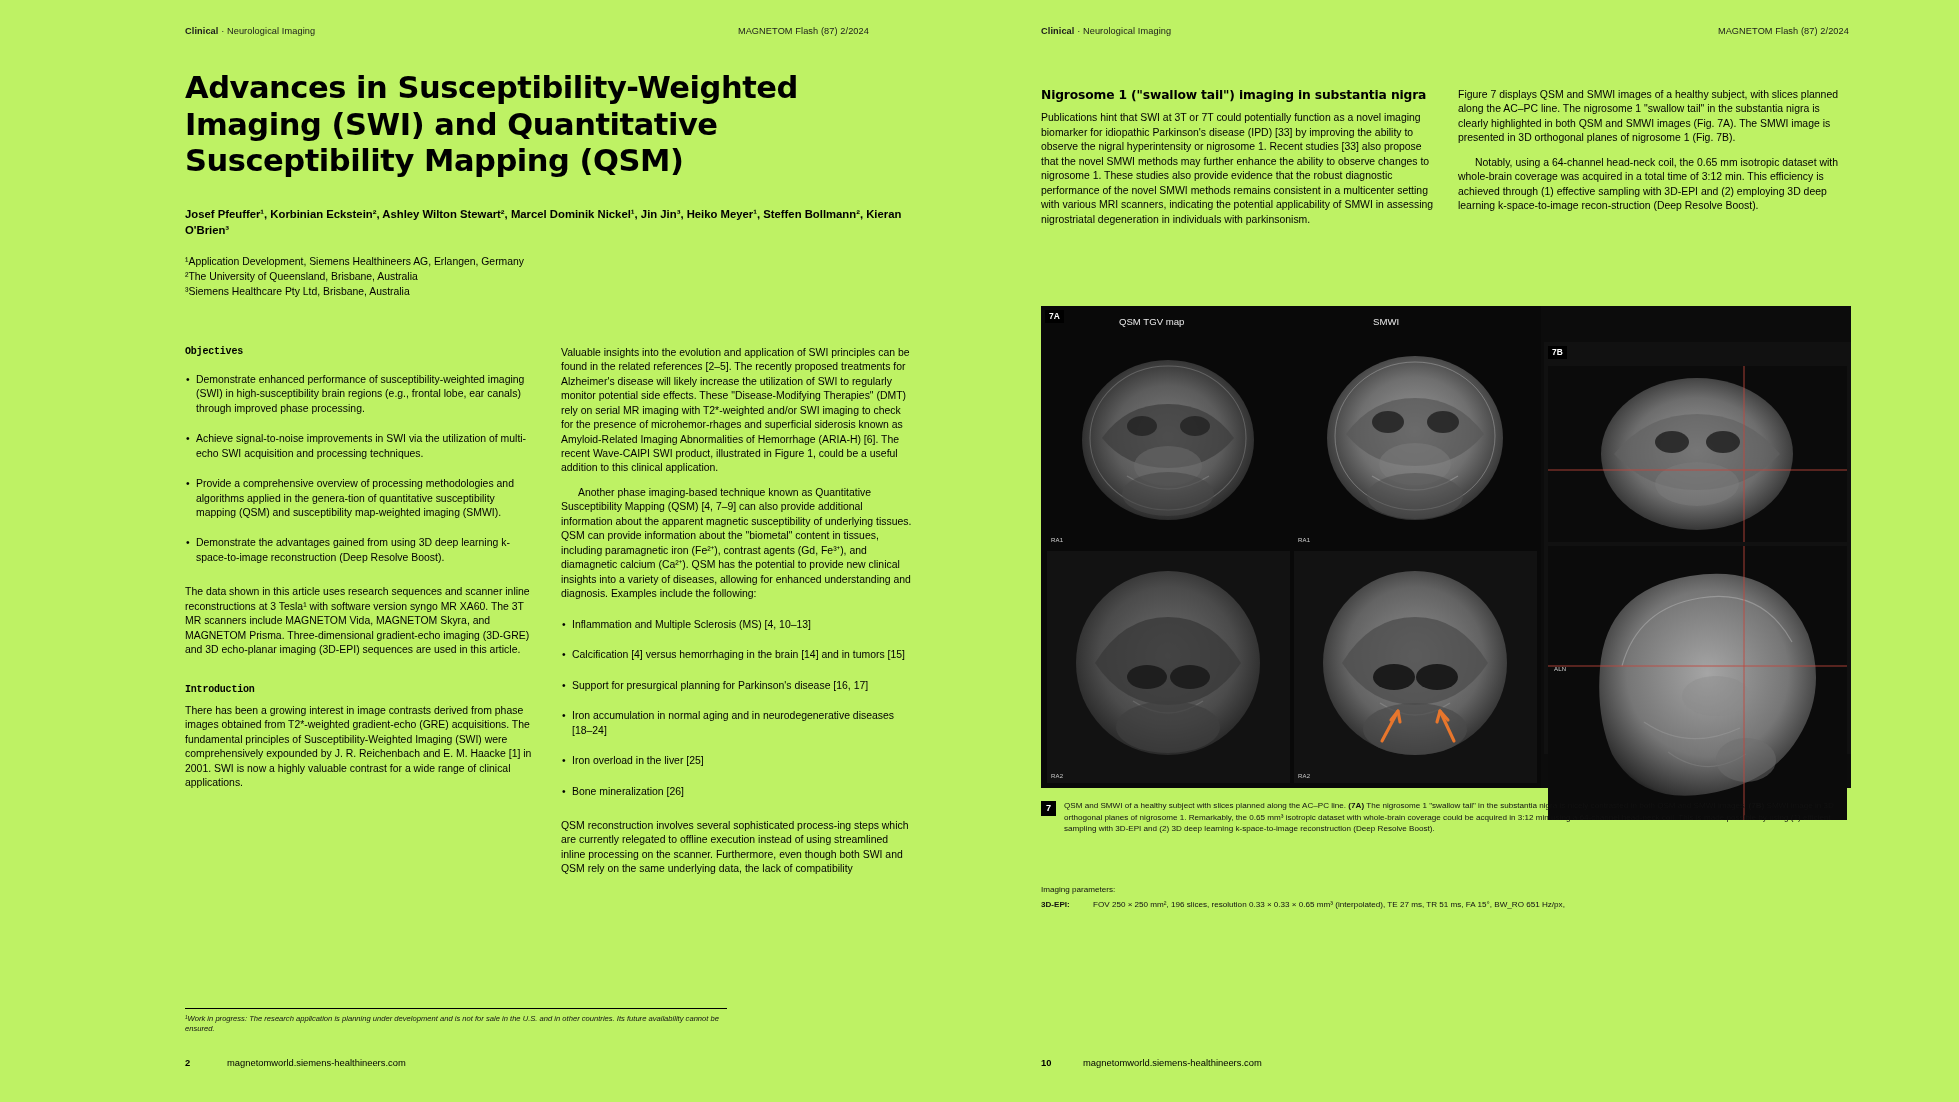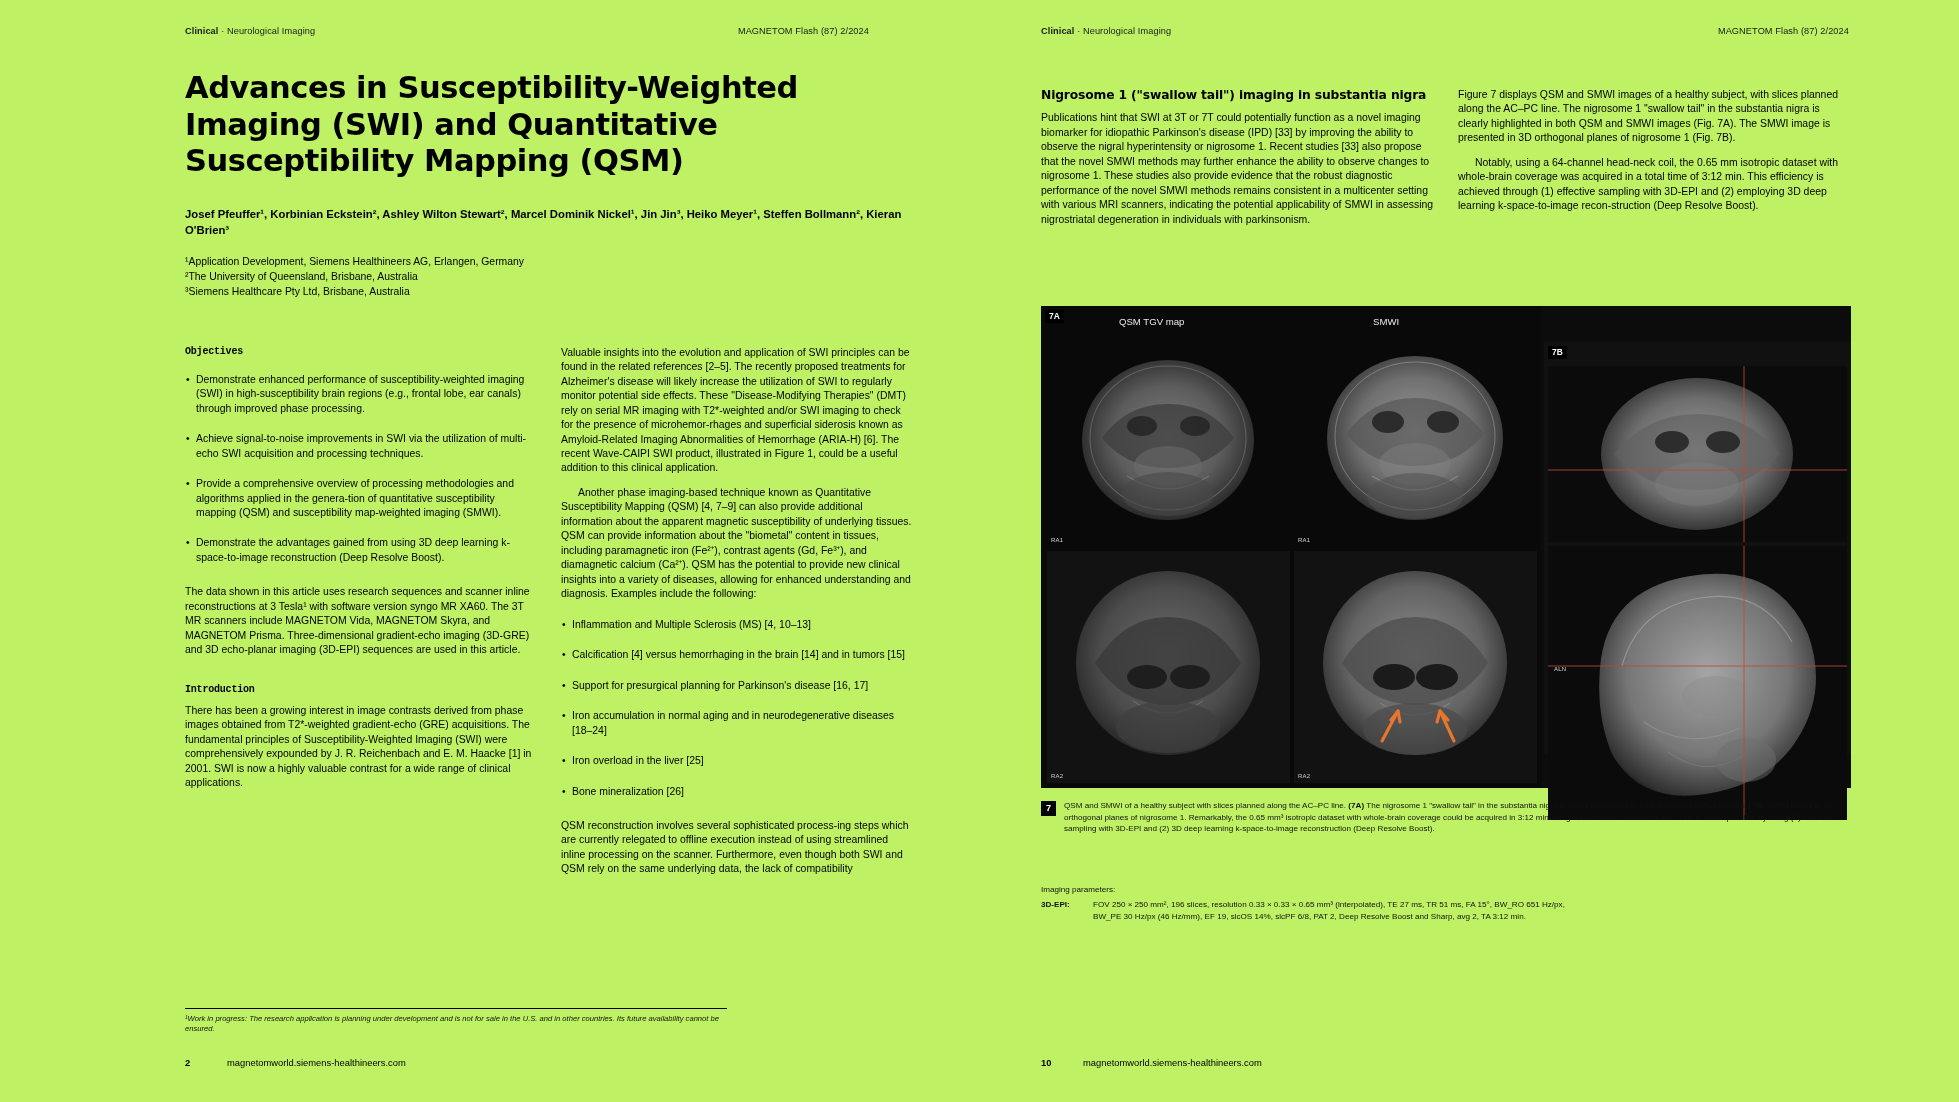--- a/index.html
+++ b/index.html
@@ -320,21 +320,20 @@
         <span>QSM and SMWI of a healthy subject with slices planned along the AC–PC line. </span><b>(7A)</b><span> The nigrosome 1 "swallow tail" in the substantia nigra is nicely contrasted in both QSM and SMWI images. </span><b>(7B)</b><span> SMWI image in 3D orthogonal planes of nigrosome 1. Remarkably, the 0.65 mm³ isotropic dataset with whole-brain coverage could be acquired in 3:12 min using a 64-channel head-neck coil. This is made possible by using (1) efficient sampling with 3D-EPI and (2) 3D deep learning k-space-to-image reconstruction (Deep Resolve Boost).</span>
       </div>
     </div>
 
     <div class="imgparams">
       <div class="ip-title">Imaging parameters:</div>
       <div class="ip-row">
         <div class="ip-key">3D-EPI:</div>
         <div class="ip-val">
           <div>FOV 250 × 250 mm², 196 slices, resolution 0.33 × 0.33 × 0.65 mm³ (interpolated), TE 27 ms, TR 51 ms, FA 15°, BW_RO 651 Hz/px,</div>
-          <div>BW_PE 30 Hz/px (46 Hz/mm), EF 19, slcOS 14%, slcPF 6/8, PAT 2, Deep Resolve Boost and Sharp, avg 2, TA 3:12 min.</div>
         </div>
       </div>
     </div>
 
     <div class="folio" style="left:62px;">
       <div class="num">10</div>
       <div class="url">magnetomworld.siemens-healthineers.com</div>
     </div>
   </div>
 

